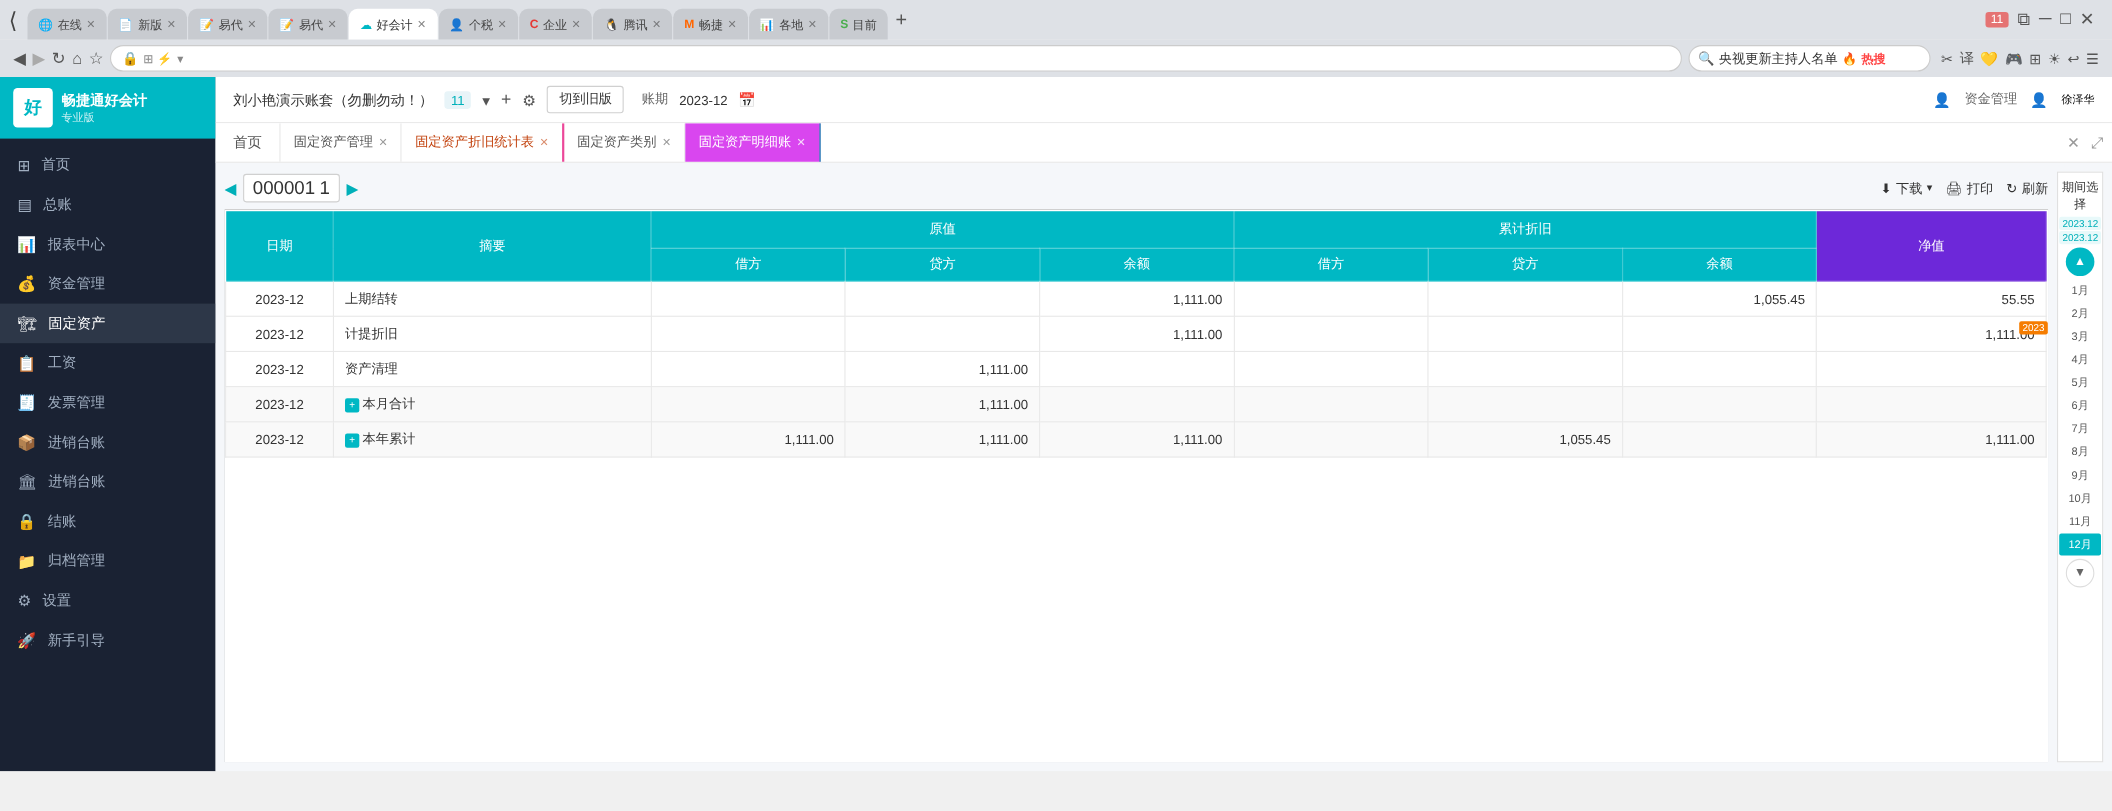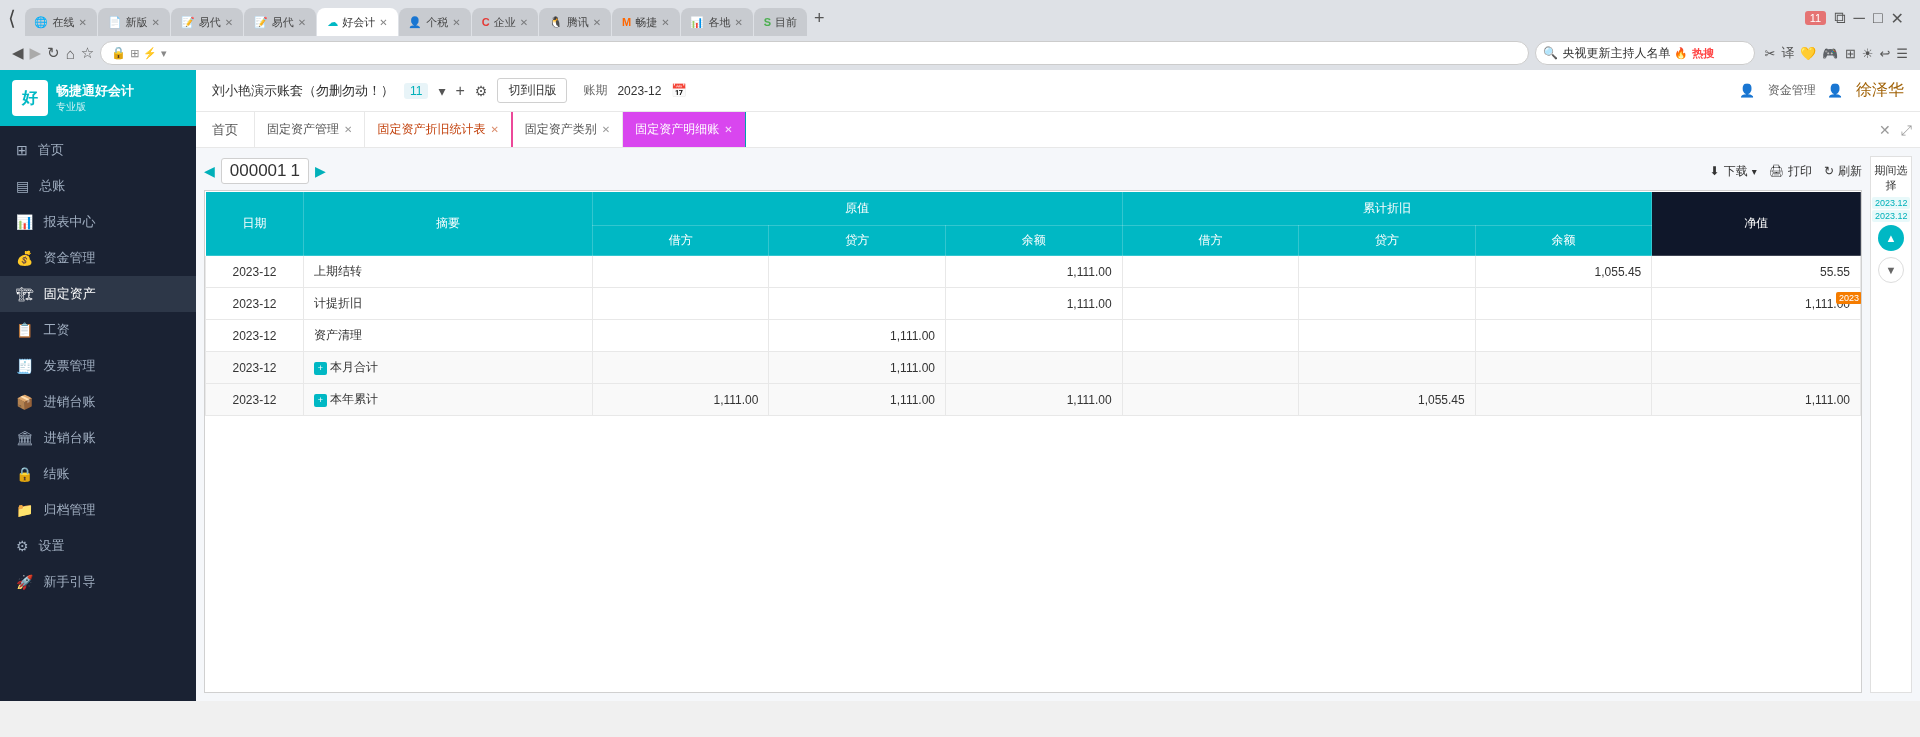--- a/index.html
+++ b/index.html
@@ -191,21 +191,21 @@
         <button style="background:none;border:none;font-size:16px;color:#555;cursor:pointer;">+</button>
         <button style="background:none;border:none;font-size:14px;color:#555;cursor:pointer;">⚙</button>
         <button style="background:#fff;border:1px solid #d0d0d0;color:#333;padding:3px 10px;border-radius:3px;font-size:12px;cursor:pointer;">切到旧版</button>
         <span style="font-size:12px;color:#666;margin-left:6px;">账期</span>
         <span style="font-size:12px;color:#333;font-weight:500;">2023-12</span>
         <span style="font-size:13px;cursor:pointer;">📅</span>
         <div style="margin-left:auto;display:flex;align-items:center;gap:12px;">
           <span style="font-size:13px;color:#888;">👤</span>
           <span style="font-size:12px;color:#666;cursor:pointer;">资金管理</span>
           <span style="font-size:13px;color:#888;">👤</span>
-          <span style="font-size:16px;color:#a16207;">徐泽华</span>
+          <span style="font-size:10px;color:#000000;">徐泽华</span>
         </div>
       </div>
 
       <div style="background:#fff;display:flex;align-items:center;height:36px;border-bottom:1px solid #e8e8e8;padding-left:0;overflow:hidden;position:relative;">
         <div style="display:flex;align-items:center;height:36px;padding:0 16px;font-size:13px;color:#555;cursor:pointer;border-right:1px solid #e8e8e8;">
           <span>首页</span>
         </div>
         <div style="display:flex;align-items:center;height:36px;padding:0 12px;font-size:12px;color:#555;cursor:pointer;border-right:1px solid #e8e8e8;gap:5px;">
           <span>固定资产管理</span>
           <span style="font-size:10px;cursor:pointer;opacity:0.6;">✕</span>
@@ -259,21 +259,21 @@
           </div>
 
           <div style="flex:1;overflow:auto;background:#fff;border:1px solid #d0d0d0;">
             <table style="width:100%;border-collapse:collapse;">
               <thead>
                 <tr>
                   <th rowspan="2" style="background:#00b8c4;color:#fff;text-align:center;padding:8px 10px;font-size:12px;font-weight:normal;border:1px solid rgba(255,255,255,0.2);white-space:nowrap;">日期</th>
                   <th rowspan="2" style="background:#00b8c4;color:#fff;text-align:center;padding:8px 10px;font-size:12px;font-weight:normal;border:1px solid rgba(255,255,255,0.2);white-space:nowrap;min-width:180px;">摘要</th>
                   <th colspan="3" style="background:#00b8c4;color:#fff;text-align:center;padding:8px 10px;font-size:12px;font-weight:normal;border:1px solid rgba(255,255,255,0.2);white-space:nowrap;">原值</th>
                   <th colspan="3" style="background:#00b8c4;color:#fff;text-align:center;padding:8px 10px;font-size:12px;font-weight:normal;border:1px solid rgba(255,255,255,0.2);white-space:nowrap;">累计折旧</th>
-                  <th rowspan="2" style="background:#0f172a;color:#fff;text-align:center;padding:8px 10px;font-size:12px;font-weight:normal;border:1px solid rgba(255,255,255,0.2);white-space:nowrap;min-width:130px;">净值</th>
+                  <th rowspan="2" style="background:#6d28d9;color:#fff;text-align:center;padding:8px 10px;font-size:12px;font-weight:normal;border:1px solid rgba(255,255,255,0.2);white-space:nowrap;min-width:130px;">净值</th>
                 </tr>
                 <tr>
                   <th style="background:#00b8c4;color:#fff;text-align:center;padding:6px 10px;font-size:12px;font-weight:normal;border:1px solid rgba(255,255,255,0.2);min-width:110px;">借方</th>
                   <th style="background:#00b8c4;color:#fff;text-align:center;padding:6px 10px;font-size:12px;font-weight:normal;border:1px solid rgba(255,255,255,0.2);min-width:110px;">贷方</th>
                   <th style="background:#00b8c4;color:#fff;text-align:center;padding:6px 10px;font-size:12px;font-weight:normal;border:1px solid rgba(255,255,255,0.2);min-width:110px;">余额</th>
                   <th style="background:#00b8c4;color:#fff;text-align:center;padding:6px 10px;font-size:12px;font-weight:normal;border:1px solid rgba(255,255,255,0.2);min-width:110px;">借方</th>
                   <th style="background:#00b8c4;color:#fff;text-align:center;padding:6px 10px;font-size:12px;font-weight:normal;border:1px solid rgba(255,255,255,0.2);min-width:110px;">贷方</th>
                   <th style="background:#00b8c4;color:#fff;text-align:center;padding:6px 10px;font-size:12px;font-weight:normal;border:1px solid rgba(255,255,255,0.2);min-width:110px;">余额</th>
                 </tr>
               </thead>
@@ -348,18 +348,32 @@
               </tbody>
             </table>
           </div>
         </div>
 
         <div style="width:42px;background:#fff;border:1px solid #e0e0e0;display:flex;flex-direction:column;align-items:center;padding-top:4px;flex-shrink:0;overflow:hidden;">
           <div style="font-size:11px;color:#333;text-align:center;padding:2px 0;margin-bottom:2px;writing-mode:horizontal-tb;">期间选择</div>
           <div style="background:#e8f9fa;color:#00b0b9;font-size:9px;padding:1px 3px;border-radius:2px;margin-bottom:1px;text-align:center;width:38px;">2023.12</div>
           <div style="background:#e8f9fa;color:#00b0b9;font-size:9px;padding:1px 3px;border-radius:2px;margin-bottom:3px;text-align:center;width:38px;">2023.12</div>
           <div style="width:26px;height:26px;background:#00b8c4;border-radius:50%;display:flex;align-items:center;justify-content:center;color:#fff;cursor:pointer;margin-bottom:3px;font-size:11px;">▲</div>
+          <div style="display:flex;flex-direction:column;align-items:center;gap:1px;width:100%;">
+            <div style="width:38px;height:20px;display:flex;align-items:center;justify-content:center;font-size:10px;color:#555;cursor:pointer;border-radius:2px;">1月</div>
+            <div style="width:38px;height:20px;display:flex;align-items:center;justify-content:center;font-size:10px;color:#555;cursor:pointer;border-radius:2px;">2月</div>
+            <div style="width:38px;height:20px;display:flex;align-items:center;justify-content:center;font-size:10px;color:#555;cursor:pointer;border-radius:2px;">3月</div>
+            <div style="width:38px;height:20px;display:flex;align-items:center;justify-content:center;font-size:10px;color:#555;cursor:pointer;border-radius:2px;">4月</div>
+            <div style="width:38px;height:20px;display:flex;align-items:center;justify-content:center;font-size:10px;color:#555;cursor:pointer;border-radius:2px;">5月</div>
+            <div style="width:38px;height:20px;display:flex;align-items:center;justify-content:center;font-size:10px;color:#555;cursor:pointer;border-radius:2px;">6月</div>
+            <div style="width:38px;height:20px;display:flex;align-items:center;justify-content:center;font-size:10px;color:#555;cursor:pointer;border-radius:2px;">7月</div>
+            <div style="width:38px;height:20px;display:flex;align-items:center;justify-content:center;font-size:10px;color:#555;cursor:pointer;border-radius:2px;">8月</div>
+            <div style="width:38px;height:20px;display:flex;align-items:center;justify-content:center;font-size:10px;color:#555;cursor:pointer;border-radius:2px;">9月</div>
+            <div style="width:38px;height:20px;display:flex;align-items:center;justify-content:center;font-size:10px;color:#555;cursor:pointer;border-radius:2px;">10月</div>
+            <div style="width:38px;height:20px;display:flex;align-items:center;justify-content:center;font-size:10px;color:#555;cursor:pointer;border-radius:2px;">11月</div>
+            <div style="width:38px;height:20px;display:flex;align-items:center;justify-content:center;font-size:10px;background:#00b8c4;color:#fff;cursor:pointer;border-radius:2px;">12月</div>
+          </div>
           <div style="width:26px;height:26px;background:#fff;border:1px solid #ddd;border-radius:50%;display:flex;align-items:center;justify-content:center;color:#666;cursor:pointer;margin-top:3px;font-size:11px;">▼</div>
         </div>
       </div>
     </div>
   </div>
 </div>
 
 </body></html>

